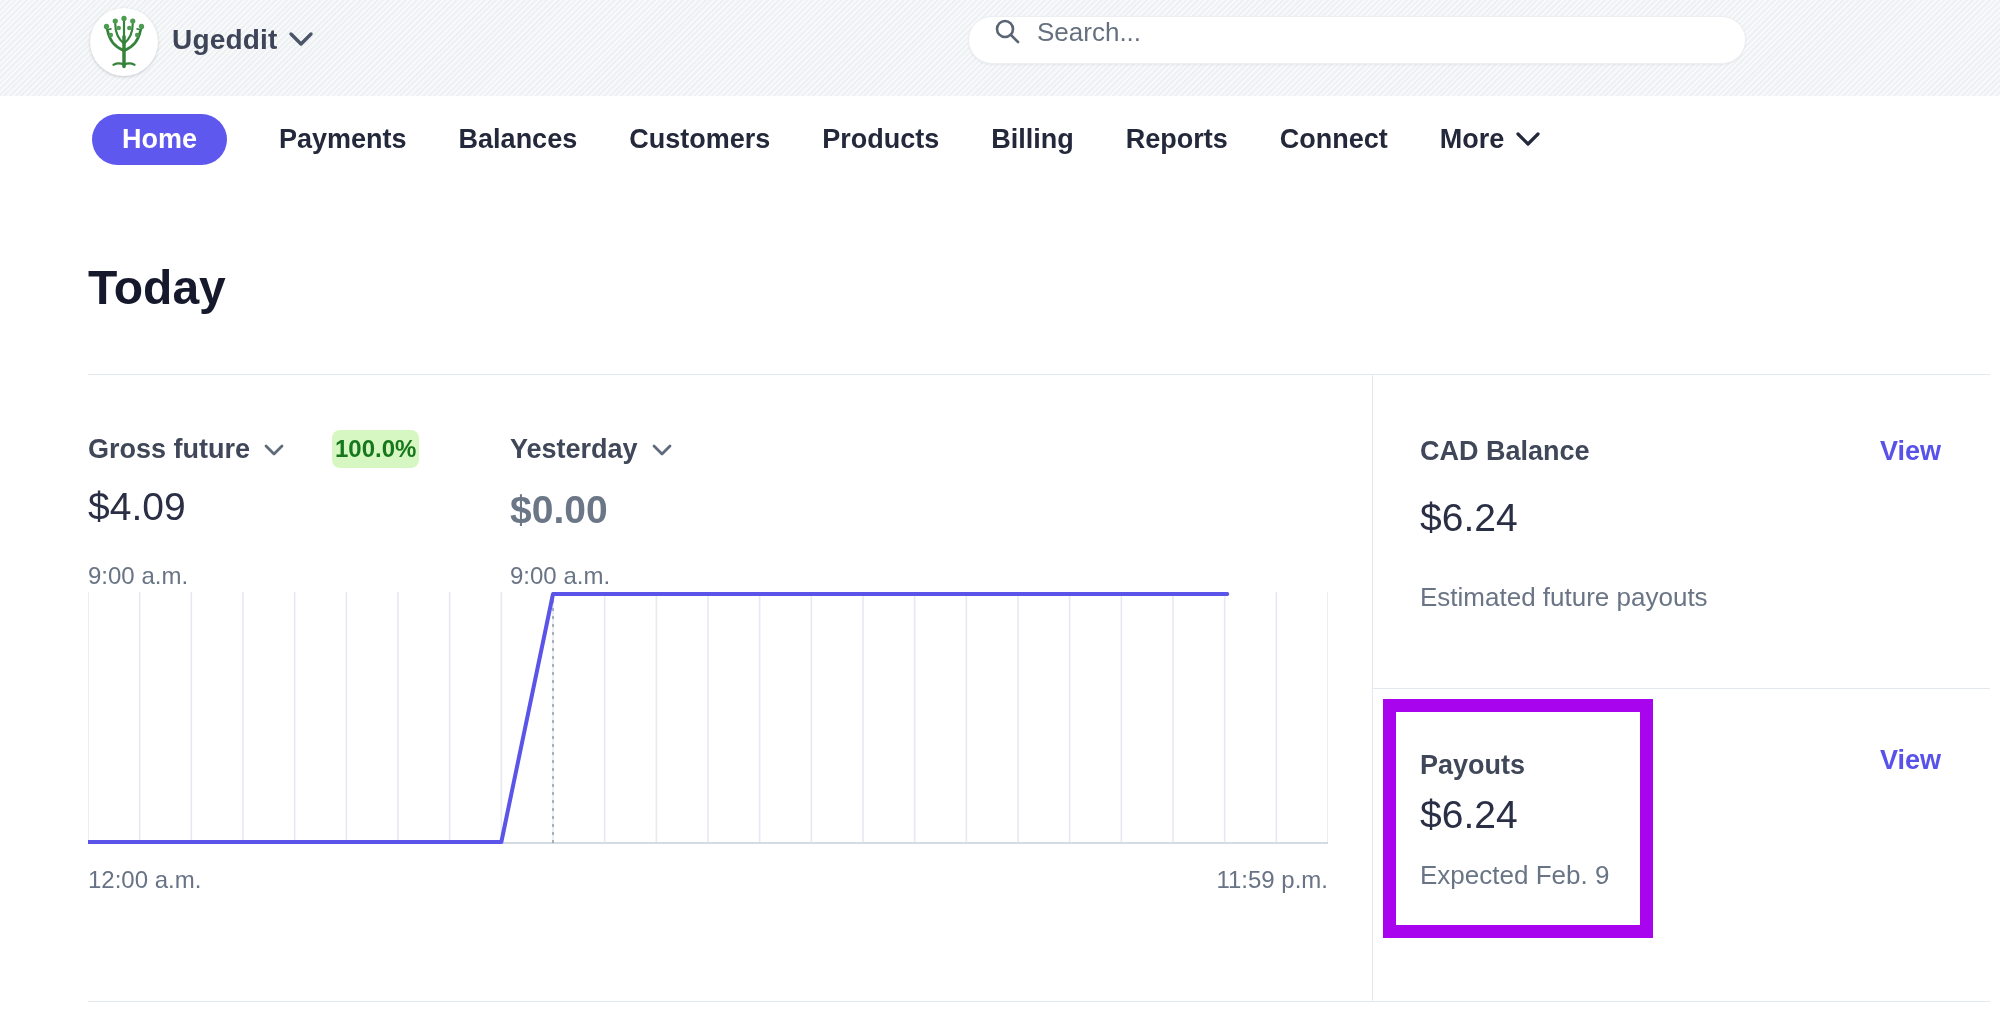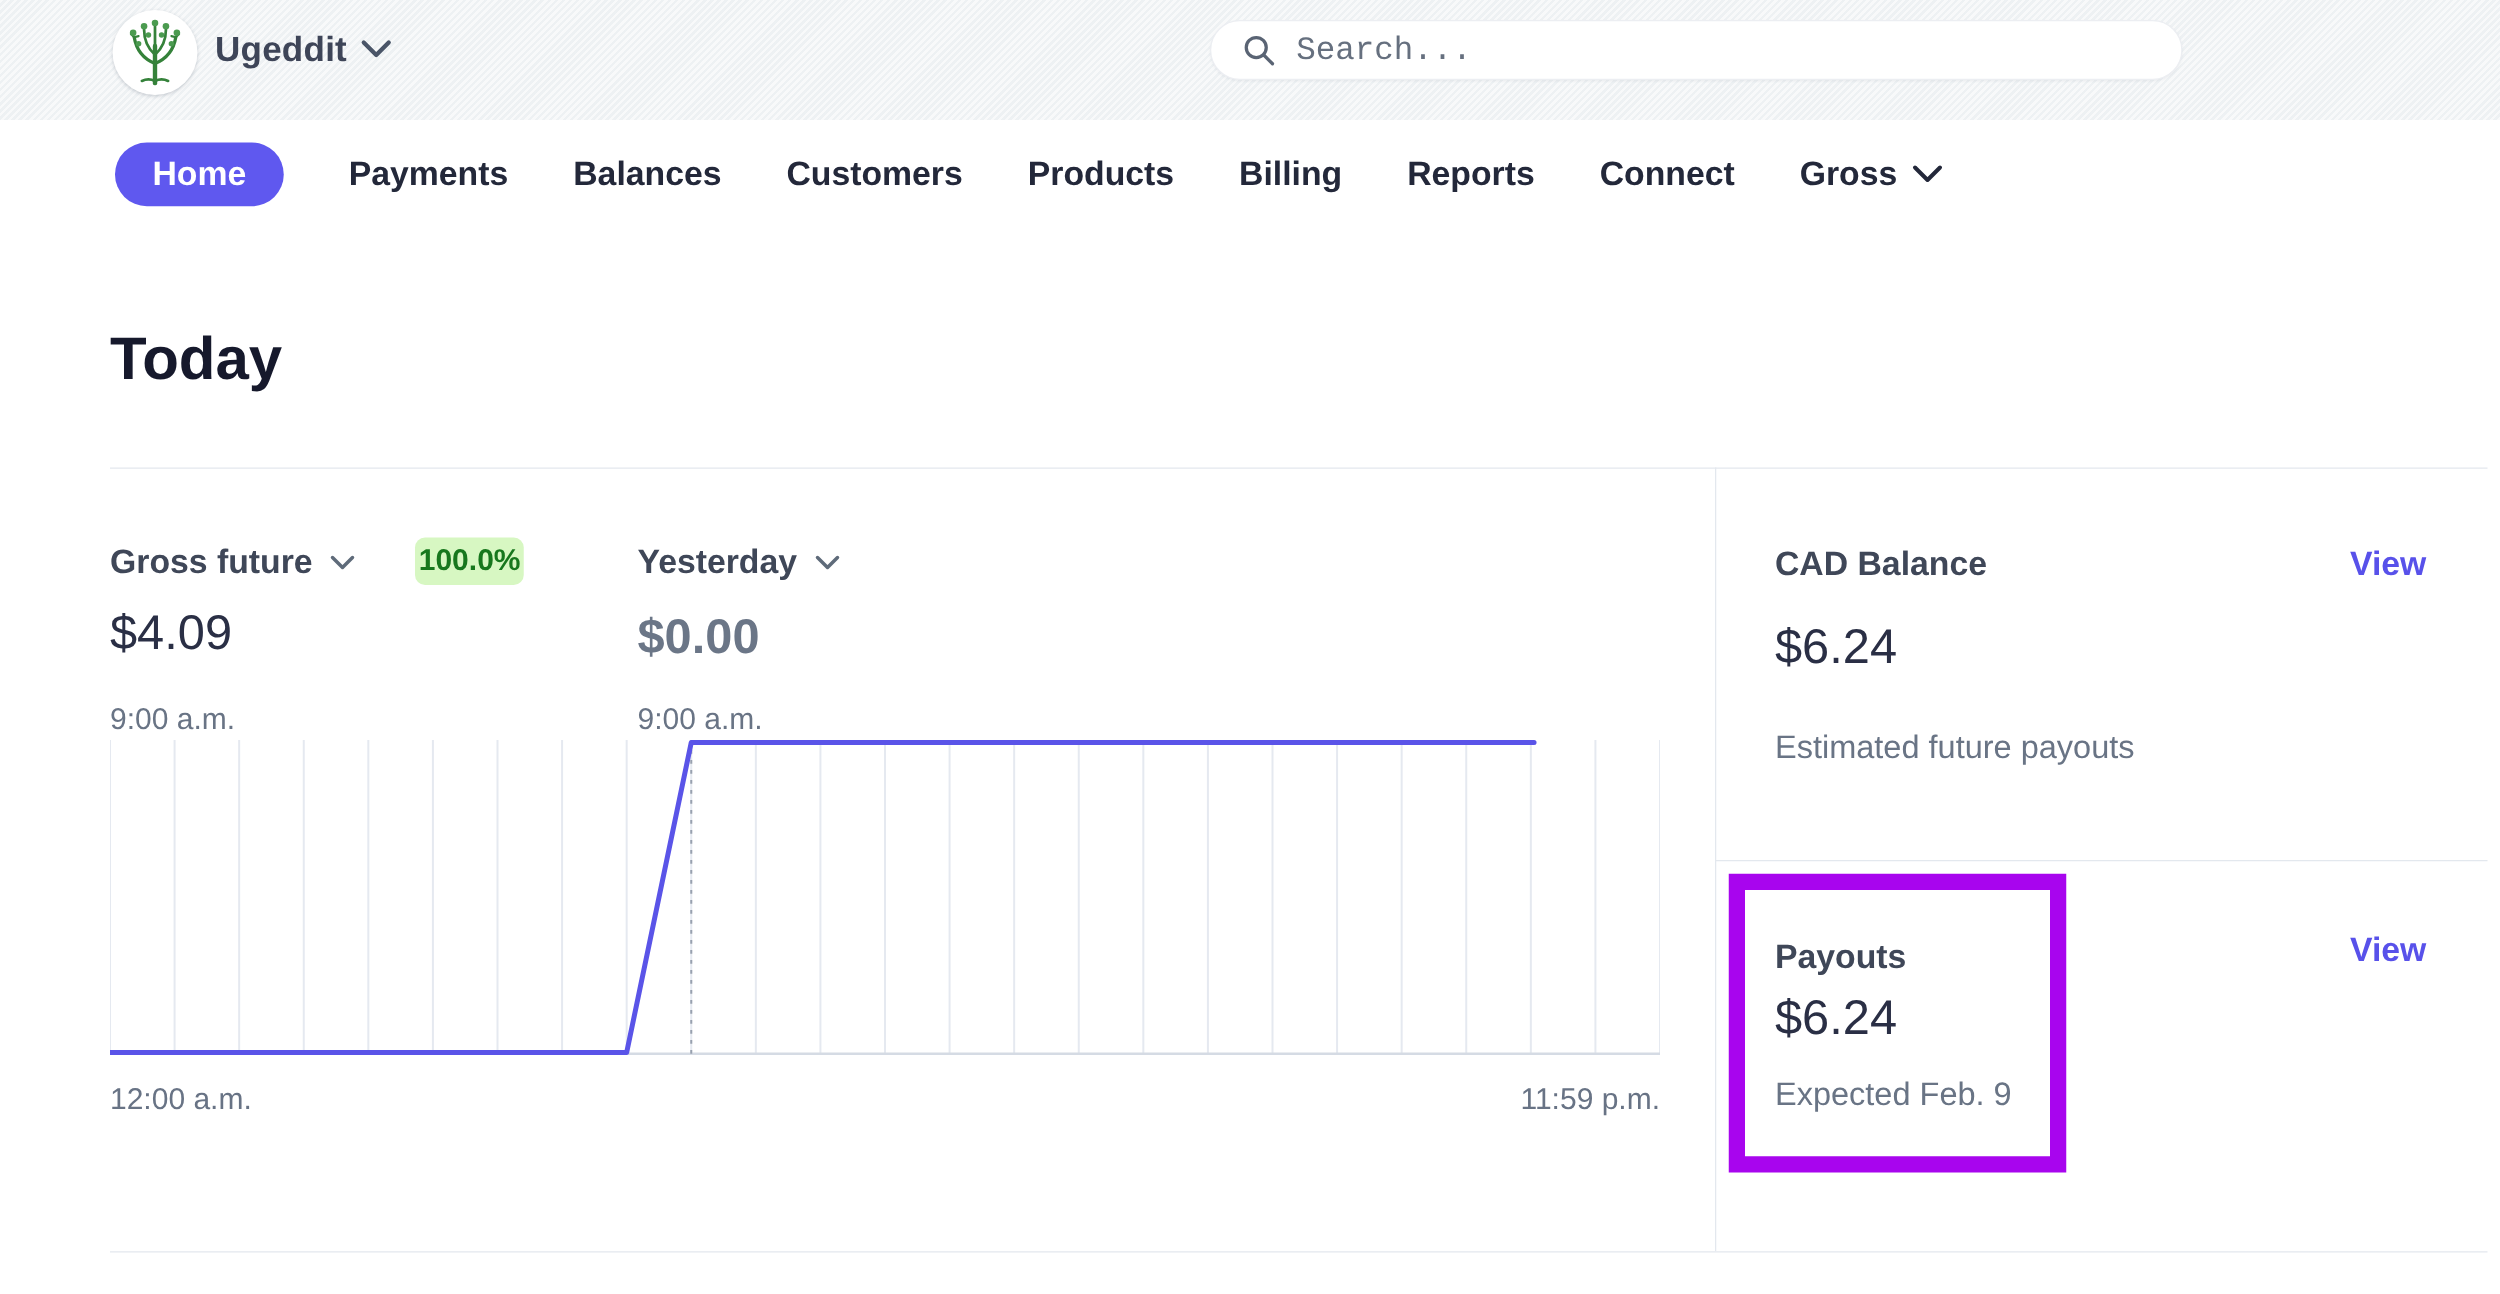--- a/index.html
+++ b/index.html
@@ -10,21 +10,21 @@
   
   .topbar { position:absolute; left:0; top:0; width:2000px; height:96px;
             background:#f4f6f7;
             background-image:repeating-linear-gradient(135deg, rgba(255,255,255,.35) 0 2px, rgba(226,232,236,.35) 2px 4px); }
   .logo-circle { position:absolute; left:90px; top:8px; width:68px; height:68px; border-radius:50%;
                  background:#ffffff; box-shadow:0 1px 3px rgba(60,70,90,.25); display:flex; align-items:center; justify-content:center; }
   .account-name { position:absolute; left:172px; top:24px; font-size:28px; font-weight:700; color:#3e4558; letter-spacing:.2px; }
   .account-chevron { position:absolute; left:288px; top:30px; }
   .search-pill { position:absolute; left:968px; top:16px; width:778px; height:48px; border-radius:24px;
                  background:#ffffff; border:1px solid #eceef2; box-shadow:0 1px 2px rgba(80,90,110,.08);
-                 display:flex; align-items:center; padding:0 18px 0 24px;font-family:Liberation Mono, monospace; }
+                 display:flex; padding:0 18px 0 24px; }
   .search-pill .ph { font-size:26px; color:#66707f; margin-left:16px; }
 
   
   .nav { position:absolute; left:92px; top:96px; height:86px; display:flex; align-items:center; gap:52px; }
   .nav-item { font-size:27px; font-weight:600; color:#23283a; cursor:pointer; display:flex; align-items:center; gap:12px; white-space:nowrap; }
   .nav-item.active { background:var(--accent,#5f58ef); color:#ffffff; padding:10px 30px; border-radius:27px; }
 
   
   .page-title { position:absolute; left:88px; top:260px; font-size:48px; font-weight:700; color:#16192c; }
   .hdiv { position:absolute; height:1px; background:#e3e8ee; }
@@ -106,21 +106,21 @@
   <div class="nav">
     <div class="nav-item active">Home</div>
     <div class="nav-item">Payments</div>
     <div class="nav-item">Balances</div>
     <div class="nav-item">Customers</div>
     <div class="nav-item">Products</div>
     <div class="nav-item">Billing</div>
     <div class="nav-item">Reports</div>
     <div class="nav-item">Connect</div>
     <div class="nav-item">
-      <span>Gross</span>
+      <span>More</span>
       <span class="icon">
         <svg width="24" height="16" viewBox="0 0 24 16">
             <polyline points="2,3 12,13 22,3" fill="none" stroke="#23283a" stroke-width="3.2" stroke-linecap="round" stroke-linejoin="round"></polyline>
           </svg>
       </span>
     </div>
   </div>
 
   <div class="page-title">Today</div>
 

